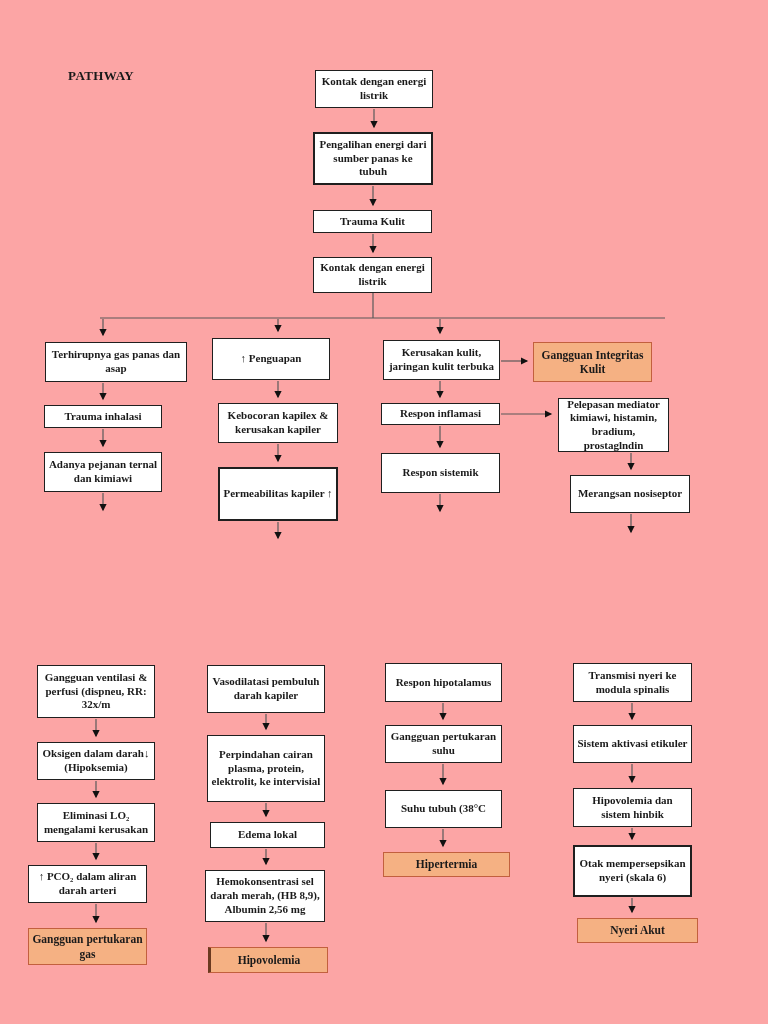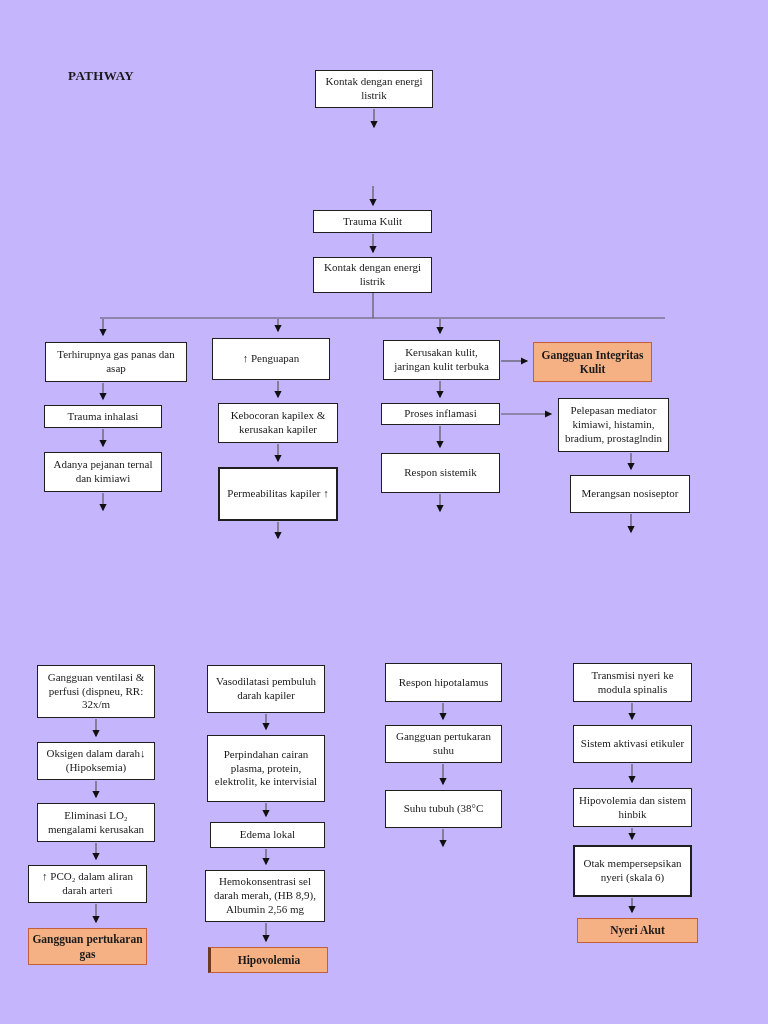--- a/index.html
+++ b/index.html
@@ -1,22 +1,22 @@
 <!DOCTYPE html>
 <html style="--highlight-fill: #F5B183; --highlight-border: #C2603E; --line: #595959; --arrow: #111111; --box-border: #1F1F1F;"><head>
 <meta charset="utf-8">
 <style>
   html,body{margin:0;padding:0;background:#ffffff;}
-  .page{position:relative;width:768px;height:1024px;background:#c4b5fd;overflow:hidden;
+  .page{position:relative;width:768px;height:1024px;background:#fca5a5;overflow:hidden;
         font-family:"Liberation Serif", serif;color:#1a1a1a;}
   .title{position:absolute;left:68px;top:68px;font-weight:bold;font-size:13px;letter-spacing:.4px;}
   .node{position:absolute;box-sizing:border-box;background:#fff;
         border:1px solid var(--box-border,#1f1f1f);
         display:flex;align-items:center;justify-content:center;text-align:center;
-        font-size:11px;line-height:1.25;padding:2px 3px;}
+        font-size:11px;line-height:1.25;padding:2px 3px;font-weight:bold;}
   .b2{border-width:2px;}
   .diag{background:var(--highlight-fill,#F5B183);border:1px solid var(--highlight-border,#C2603E);
         font-weight:bold;font-size:11.5px;}
   .diag.leftbar{border-left:3px solid #6b3a20;}
   svg.connectors{position:absolute;left:0;top:0;pointer-events:none;}
   svg.connectors path.ln{stroke:var(--line,#595959);stroke-width:1.2;fill:none;}
   #ah path{fill:var(--arrow,#111111);}
 </style>
 </head>
 <body>
@@ -71,33 +71,34 @@
     <path class="ln" d="M443,764 V784" marker-end="url(#ah)"></path>
     <path class="ln" d="M443,829 V846" marker-end="url(#ah)"></path>
 
     <path class="ln" d="M632,703 V719" marker-end="url(#ah)"></path>
     <path class="ln" d="M632,764 V782" marker-end="url(#ah)"></path>
     <path class="ln" d="M632,828 V839" marker-end="url(#ah)"></path>
     <path class="ln" d="M632,898 V912" marker-end="url(#ah)"></path>
   </svg>
 
   <div class="node" style="left:315px;top:70px;width:118px;height:38px">Kontak dengan energi listrik</div>
+  <div class="node b2" style="left:313px;top:132px;width:120px;height:53px">Pengalihan energi dari sumber panas ke tubuh</div>
   <div class="node" style="left:313px;top:210px;width:119px;height:23px">Trauma Kulit</div>
   <div class="node" style="left:313px;top:257px;width:119px;height:36px">Kontak dengan energi listrik</div>
 
   <div class="node" style="left:45px;top:342px;width:142px;height:40px">Terhirupnya gas panas dan asap</div>
   <div class="node" style="left:44px;top:405px;width:118px;height:23px">Trauma inhalasi</div>
   <div class="node" style="left:44px;top:452px;width:118px;height:40px">Adanya pejanan ternal dan kimiawi</div>
 
   <div class="node" style="left:212px;top:338px;width:118px;height:42px">↑  Penguapan</div>
   <div class="node" style="left:218px;top:403px;width:120px;height:40px">Kebocoran kapilex &amp; kerusakan kapiler</div>
   <div class="node b2" style="left:218px;top:467px;width:120px;height:54px">Permeabilitas kapiler ↑</div>
 
   <div class="node" style="left:383px;top:340px;width:117px;height:40px">Kerusakan kulit, jaringan kulit terbuka</div>
-  <div class="node" style="left:381px;top:403px;width:119px;height:22px">Proses inflamasi</div>
+  <div class="node" style="left:381px;top:403px;width:119px;height:22px">Respon inflamasi</div>
   <div class="node" style="left:381px;top:453px;width:119px;height:40px">Respon sistemik</div>
 
   <div class="node diag" style="left:533px;top:342px;width:119px;height:40px">Gangguan Integritas Kulit</div>
   <div class="node" style="left:558px;top:398px;width:111px;height:54px">Pelepasan mediator kimiawi, histamin, bradium, prostaglndin</div>
   <div class="node" style="left:570px;top:475px;width:120px;height:38px">Merangsan nosiseptor</div>
 
   <div class="node" style="left:37px;top:665px;width:118px;height:53px">Gangguan ventilasi &amp; perfusi (dispneu, RR: 32x/m</div>
   <div class="node" style="left:37px;top:742px;width:118px;height:38px">Oksigen dalam darah↓ (Hipoksemia)</div>
   <div class="node" style="left:37px;top:803px;width:118px;height:39px">Eliminasi LO₂ mengalami kerusakan</div>
   <div class="node" style="left:28px;top:865px;width:119px;height:38px">↑ PCO₂ dalam aliran darah arteri</div>
@@ -105,20 +106,21 @@
 
   <div class="node" style="left:207px;top:665px;width:118px;height:48px">Vasodilatasi pembuluh darah kapiler</div>
   <div class="node" style="left:207px;top:735px;width:118px;height:67px">Perpindahan cairan plasma, protein, elektrolit, ke intervisial</div>
   <div class="node" style="left:210px;top:822px;width:115px;height:26px">Edema lokal</div>
   <div class="node" style="left:205px;top:870px;width:120px;height:52px">Hemokonsentrasi sel darah merah, (HB 8,9), Albumin 2,56 mg</div>
   <div class="node diag leftbar" style="left:208px;top:947px;width:120px;height:26px">Hipovolemia</div>
 
   <div class="node" style="left:385px;top:663px;width:117px;height:39px">Respon hipotalamus</div>
   <div class="node" style="left:385px;top:725px;width:117px;height:38px">Gangguan pertukaran suhu</div>
   <div class="node" style="left:385px;top:790px;width:117px;height:38px">Suhu tubuh (38°C</div>
+  <div class="node diag" style="left:383px;top:852px;width:127px;height:25px">Hipertermia</div>
 
   <div class="node" style="left:573px;top:663px;width:119px;height:39px">Transmisi nyeri ke modula spinalis</div>
   <div class="node" style="left:573px;top:725px;width:119px;height:38px">Sistem aktivasi etikuler</div>
   <div class="node" style="left:573px;top:788px;width:119px;height:39px">Hipovolemia dan sistem hinbik</div>
   <div class="node b2" style="left:573px;top:845px;width:119px;height:52px">Otak mempersepsikan nyeri (skala 6)</div>
   <div class="node diag" style="left:577px;top:918px;width:121px;height:25px">Nyeri Akut</div>
 
 </div>
 
 </body></html>

